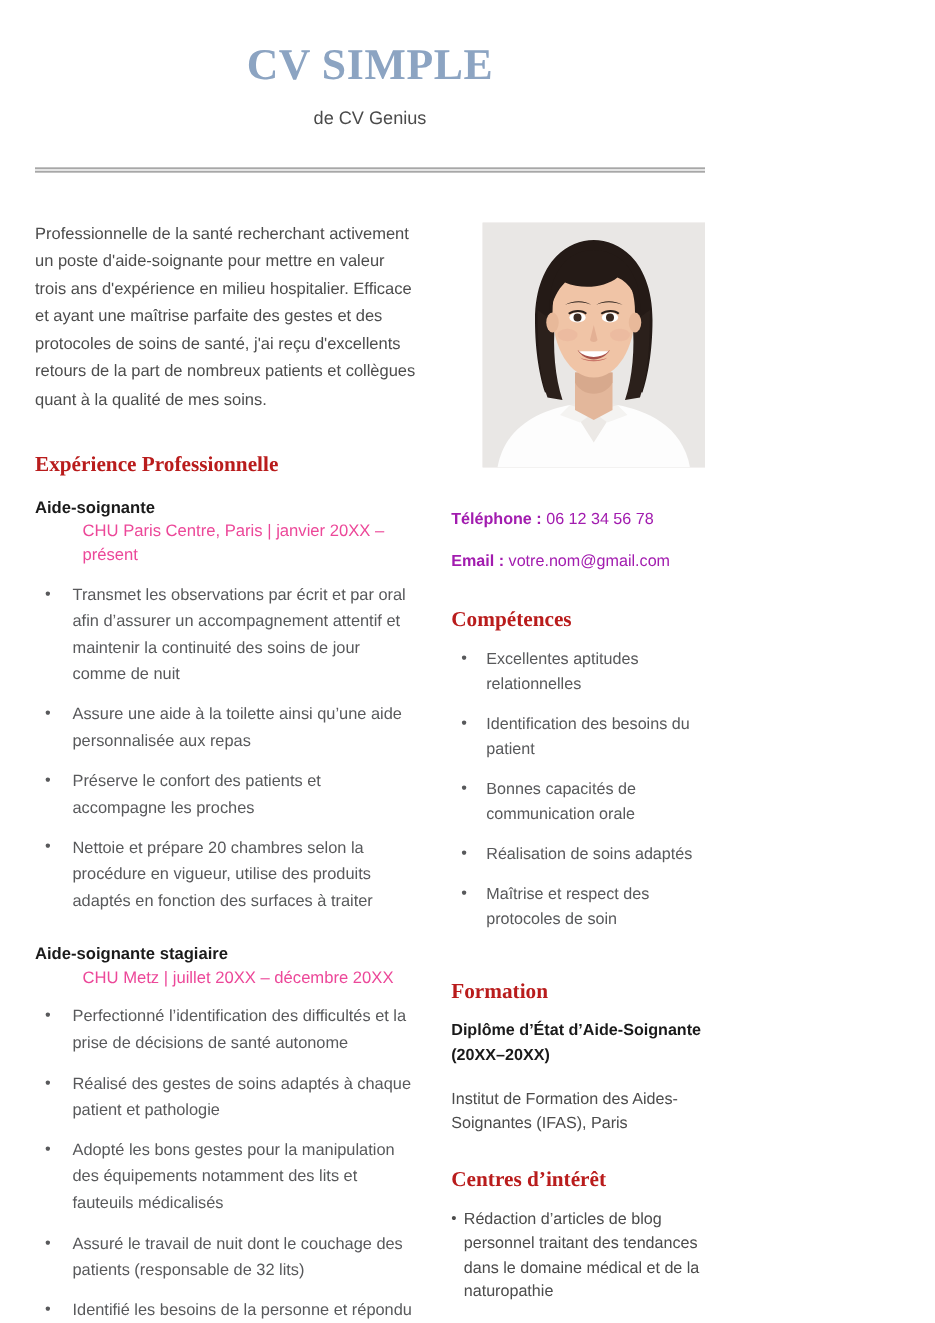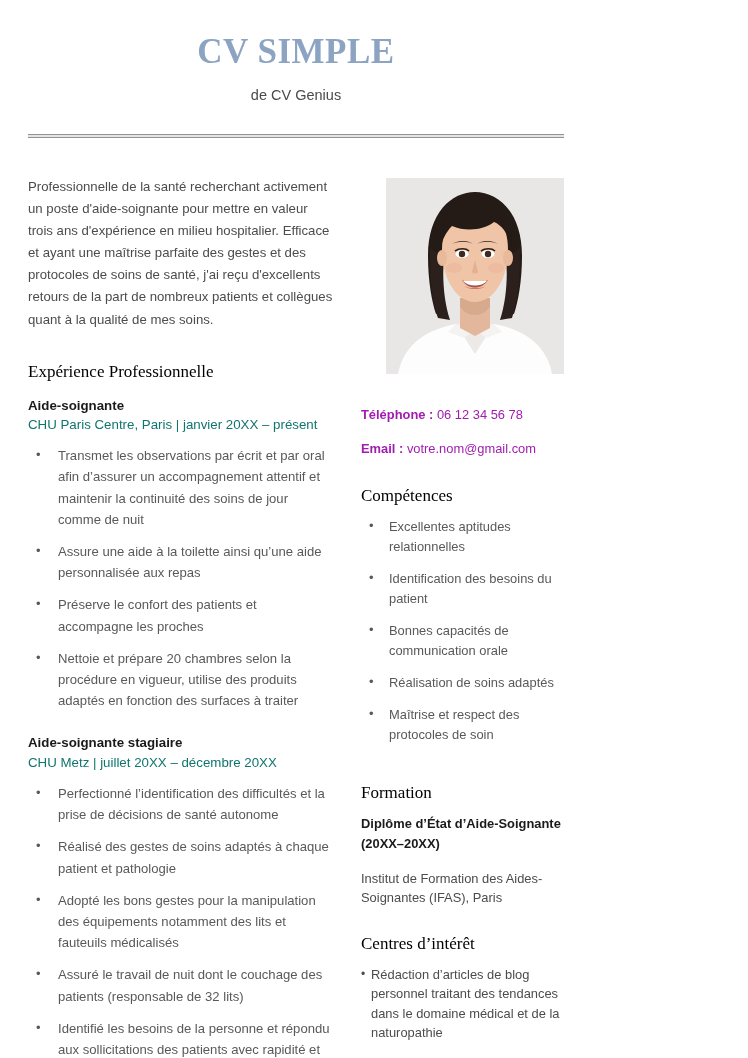--- a/index.html
+++ b/index.html
@@ -53,37 +53,38 @@
   
   .summary {
     font-size: 13.2px;
     line-height: 1.68;
     color: #4c4c4c;
   }
 
   .section-heading {
     font-family: "Liberation Serif", serif;
     font-size: 17px;
-    font-weight: normal;
-    color: #000000;
+    font-weight: bold;
+    color: #b91c1c;
   }
   .section-heading.left  { margin-top: 31px; margin-bottom: 14px; }
   .section-heading.right { margin-bottom: 11px; }
 
   .job-title {
     font-size: 13.3px;
     font-weight: bold;
     color: #1a1a1a;
     line-height: 1.45;
   }
   .job-meta {
     font-size: 13.3px;
-    color: #0f766e;
+    color: #ec4899;
     line-height: 1.45;
     margin-bottom: 11px;
+    margin-left: 38px;
   }
   .job-block + .job-block { margin-top: 22px; }
 
   ul.bullets { list-style: none; }
   ul.bullets li {
     position: relative;
     padding-left: 30px;
     font-size: 13.1px;
     line-height: 1.62;
     color: #58595b;

